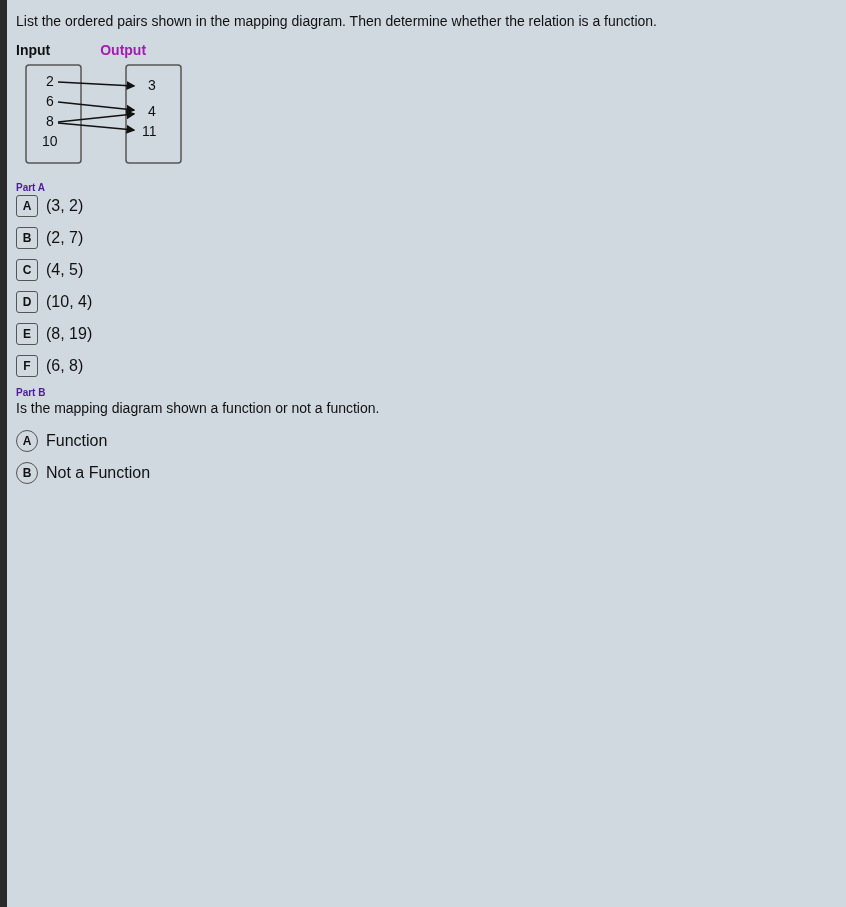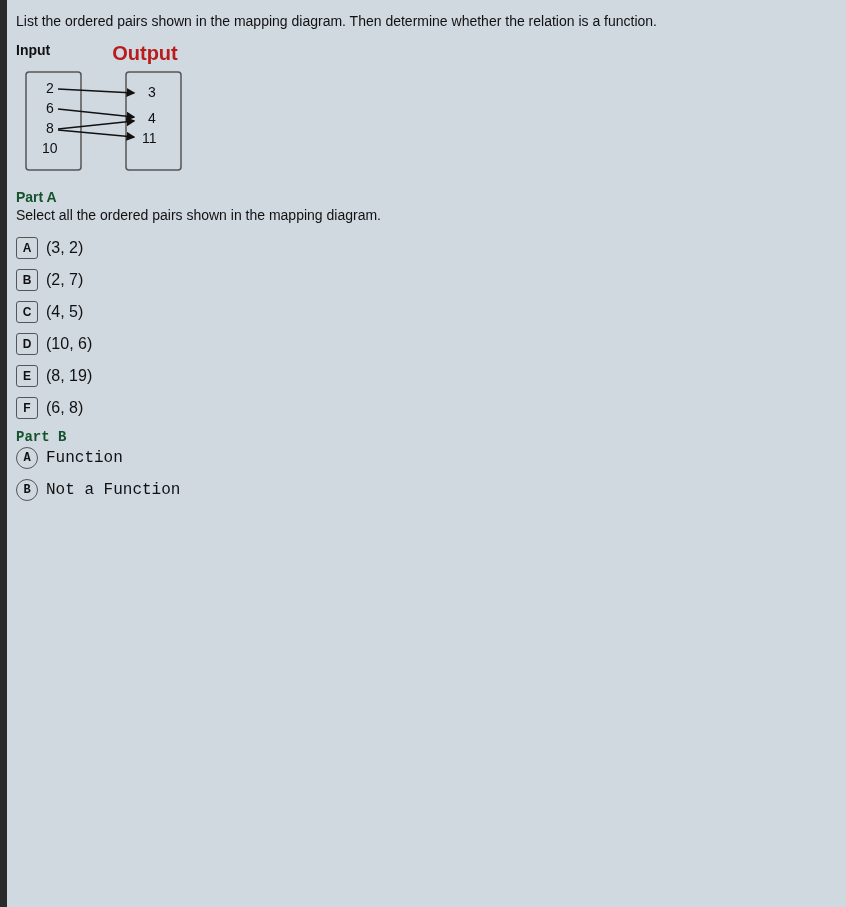--- a/index.html
+++ b/index.html
@@ -28,22 +28,22 @@
       margin-left: 8px;
     }
     .question-text {
       font-size: 14px;
       color: #111;
       line-height: 1.4;
       margin-bottom: 10px;
     }
     .section-label {
       font-weight: bold;
-      font-size: 14px;
-      color: #14532d;
+      font-size: 10px;
+      color: #4c1d95;
       margin-top: 10px;
       margin-bottom: 2px;
     }
     .section-instruction {
       font-size: 14px;
       color: #111;
       margin-bottom: 14px;
     }
     .option-row {
       display: flex;
@@ -78,41 +78,40 @@
       align-items: center;
       justify-content: center;
       font-size: 12px;
       font-weight: bold;
       color: #111;
       background: transparent;
       flex-shrink: 0;
     }
     .headers-row {
       display: flex;
-      gap: 12px;
+      gap: 0;
       margin-bottom: 2px;
     }
     .header-input {
       font-weight: bold;
       font-size: 14px;
       color: #111;
       margin-right: 50px;
     }
     .header-output {
       font-weight: bold;
-      font-size: 20px;
-      color: #b91c1c;
+      font-size: 14px;
+      color: #a21caf;
     }
     .mapping-svg {
       display: block;
       margin-bottom: 12px;
     }
     .part-b-section {
       margin-top: 6px;
-      font-family: Liberation Mono, monospace;
     }
   </style>
 </head>
 <body>
 <div class="left-bar"></div>
 <div class="page">
   <div class="main-content">
 
     <div class="question-text">
       List the ordered pairs shown in the mapping diagram. Then determine whether the relation is a function.
@@ -149,57 +148,57 @@
         <defs>
           <marker id="arrow" markerWidth="6" markerHeight="6" refX="5" refY="3" orient="auto">
             <path d="M0,0 L0,6 L6,3 z" fill="#111"></path>
           </marker>
         </defs>
       </svg>
     </div>
 
     <div>
       <div class="section-label">Part A</div>
-      <div class="section-instruction">
-        Select all the ordered pairs shown in the mapping diagram.
-      </div>
 
       <div class="option-row">
         <div class="option-badge">A</div>
         <span class="option-text">(3, 2)</span>
       </div>
 
       <div class="option-row">
         <div class="option-badge">B</div>
         <span class="option-text">(2, 7)</span>
       </div>
 
       <div class="option-row">
         <div class="option-badge">C</div>
         <span class="option-text">(4, 5)</span>
       </div>
 
       <div class="option-row">
         <div class="option-badge">D</div>
-        <span class="option-text">(10, 6)</span>
+        <span class="option-text">(10, 4)</span>
       </div>
 
       <div class="option-row">
         <div class="option-badge">E</div>
         <span class="option-text">(8, 19)</span>
       </div>
 
       <div class="option-row">
         <div class="option-badge">F</div>
         <span class="option-text">(6, 8)</span>
       </div>
     </div>
 
     <div class="part-b-section">
       <div class="section-label">Part B</div>
+      <div class="section-instruction">
+        Is the mapping diagram shown a function or not a function.
+      </div>
 
       <div class="option-row">
         <div class="radio-badge">A</div>
         <span class="option-text">Function</span>
       </div>
 
       <div class="option-row">
         <div class="radio-badge">B</div>
         <span class="option-text">Not a Function</span>
       </div>

